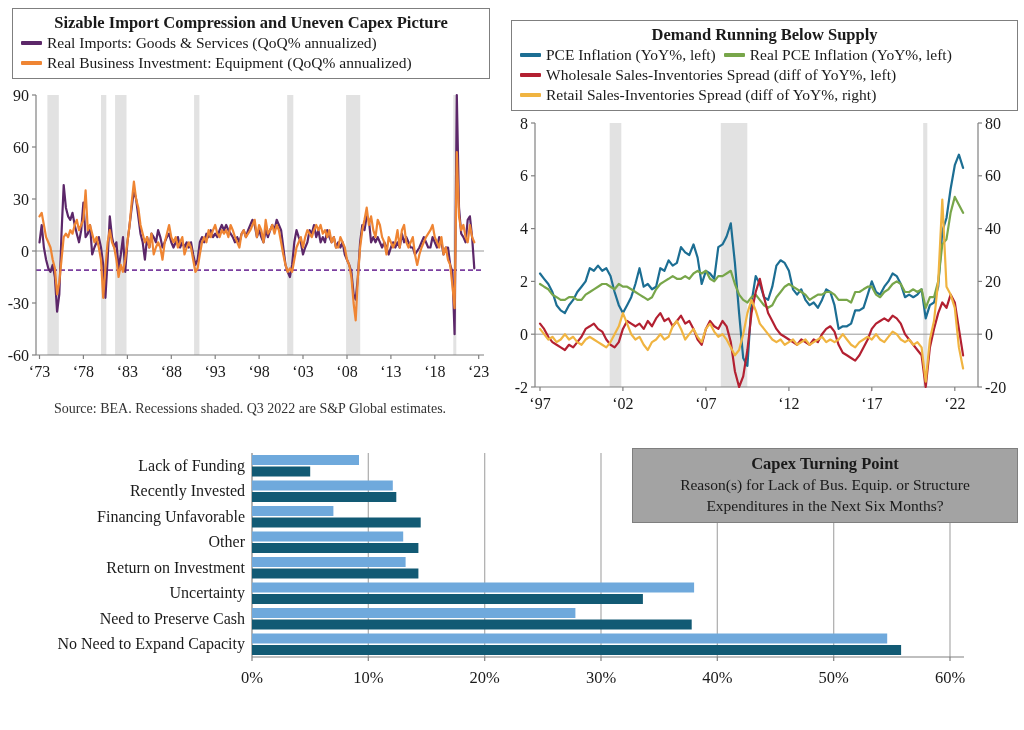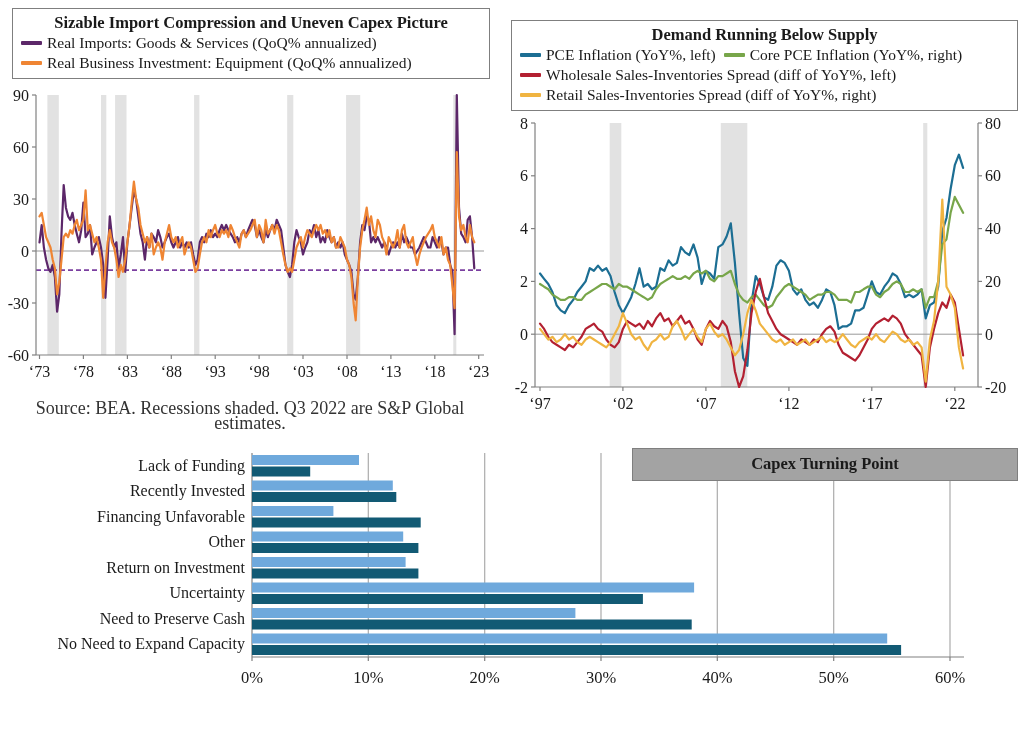--- a/index.html
+++ b/index.html
@@ -4,21 +4,21 @@
 <style>
   html,body{margin:0;padding:0;background:#fff;}
   .page{position:relative;width:1024px;height:730px;background:#fff;
         font-family:"Liberation Serif",serif;color:#1a1a1a;overflow:hidden;}
   .panel{position:absolute;}
   .legend-box{border:1.4px solid #7f7f7f;background:#fff;padding:3px 8px 5px 8px;}
   .chart-title{font-weight:bold;font-size:16.5px;text-align:center;line-height:21px;}
   .legend-entry{display:inline-block;white-space:nowrap;font-size:15.5px;line-height:20px;margin-right:4px;vertical-align:top;}
   .dash{display:inline-block;width:21px;height:4px;border-radius:1px;vertical-align:middle;margin:0 5px 3px 0;}
   .sq{display:inline-block;width:14px;height:14px;vertical-align:-2px;margin-right:6px;}
-  .src{font-size:18px;color:#333;text-align:center;line-height:15px;}
+  .src{font-size:14px;color:#333;text-align:center;line-height:15px;}
   svg{display:block;}
   svg text{font-family:"Liberation Serif",serif;fill:#1a1a1a;}
   #p1{left:0;top:0;width:500px;height:445px;}
   #p1 .legend-box{margin:8px 10px 2px 12px;}
   #p2{left:505px;top:12px;width:519px;height:445px;}
   #p2 .legend-box{margin:8px 6px 2px 6px;}
   #p3{left:0;top:445px;width:1024px;height:285px;}
   #p3-legend{position:absolute;left:632px;top:3px;width:372px;padding:4px 6px 6px 6px;
              border:1.4px solid #7f7f7f;background:#a3a3a3;text-align:center;}
   #p3-legend .sub{font-size:15.5px;line-height:21px;}
@@ -91,21 +91,21 @@
     <div class="src">Source: BEA. Recessions shaded. Q3 2022 are S&amp;P Global estimates.</div>
   </div>
 
   <div class="panel" id="p2">
     <div class="legend-box">
       <div class="chart-title">Demand Running Below Supply</div>
       <div class="legend-entry">
         <span class="dash" style="background: rgb(28, 110, 147);"></span><span>PCE Inflation (YoY%, left)</span>
       </div>
       <div class="legend-entry">
-        <span class="dash" style="background: rgb(120, 166, 74);"></span><span>Core PCE Inflation (YoY%, right)</span>
+        <span class="dash" style="background: rgb(120, 166, 74);"></span><span>Real PCE Inflation (YoY%, left)</span>
       </div>
       <div class="legend-entry">
         <span class="dash" style="background: rgb(179, 32, 49);"></span><span>Wholesale Sales-Inventories Spread (diff of YoY%, left)</span>
       </div>
       <div class="legend-entry">
         <span class="dash" style="background: rgb(240, 180, 65);"></span><span>Retail Sales-Inventories Spread (diff of YoY%, right)</span>
       </div>
     </div>
     <svg id="c1" width="519" height="320">
         <rect x="104.7" y="10" width="11.6" height="264" fill="#e2e2e2"></rect>
@@ -202,16 +202,17 @@
         <text x="601.0" y="238" font-size="16.5" text-anchor="middle">30%</text>
         <line x1="717.3" x2="717.3" y1="212" y2="216" stroke="#808080" stroke-width="1.2"></line>
         <text x="717.3" y="238" font-size="16.5" text-anchor="middle">40%</text>
         <line x1="833.7" x2="833.7" y1="212" y2="216" stroke="#808080" stroke-width="1.2"></line>
         <text x="833.7" y="238" font-size="16.5" text-anchor="middle">50%</text>
         <line x1="950.0" x2="950.0" y1="212" y2="216" stroke="#808080" stroke-width="1.2"></line>
         <text x="950.0" y="238" font-size="16.5" text-anchor="middle">60%</text>
       </svg>
     <div id="p3-legend">
       <div class="chart-title">Capex Turning Point</div>
+      <div class="sub">Reason(s) for Lack of  Bus. Equip. or Structure Expenditures in the Next Six Months?</div>
     </div>
   </div>
 
 </div>
 
 </body></html>

